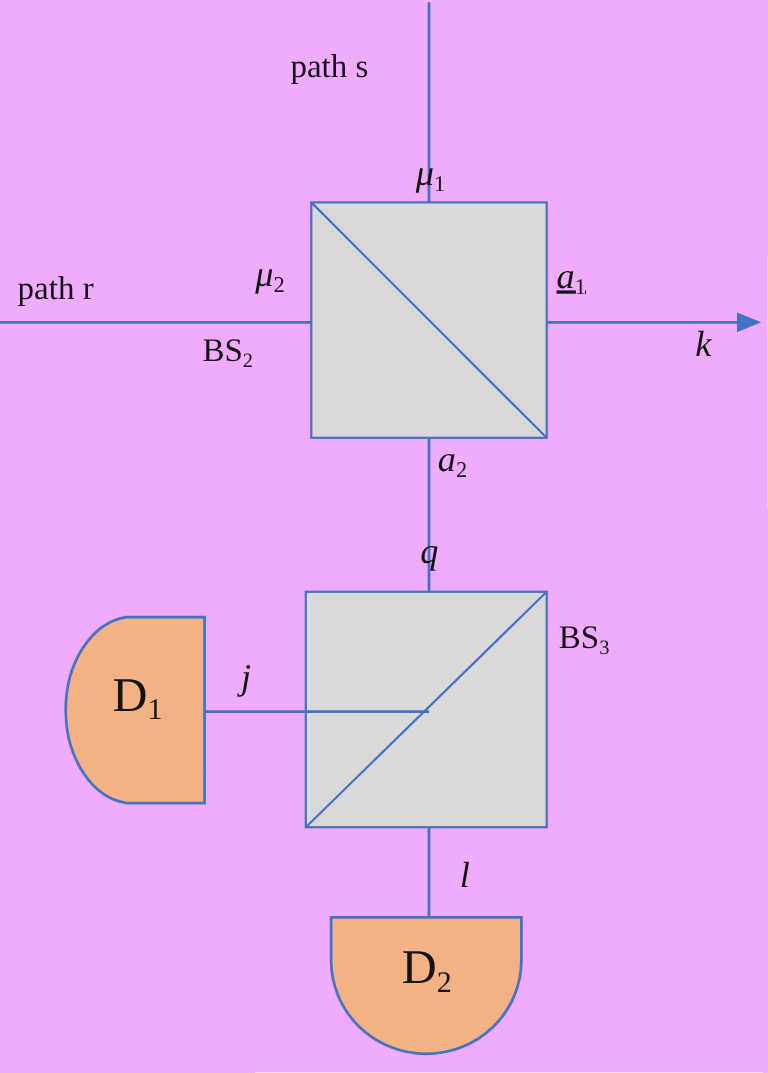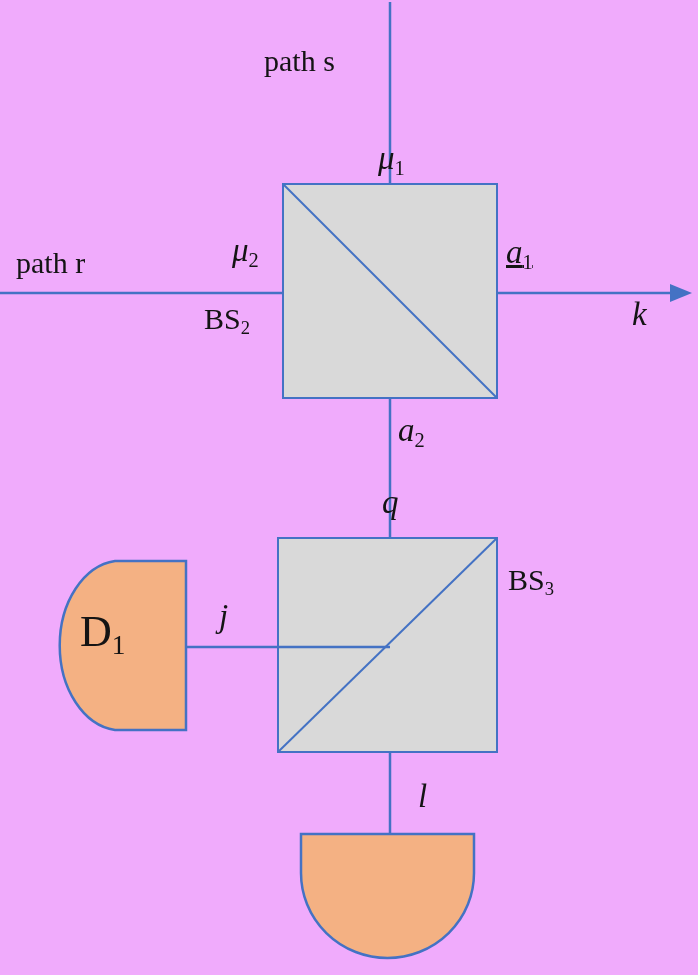--- a/index.html
+++ b/index.html
@@ -33,21 +33,21 @@
   }
   .label .sub {
     font-size: 0.62em;
     vertical-align: -0.28em;
   }
   .label.mode {
     font-size: 33px;
   }
   .label.detector {
     font-size: 44px;
-    text-align: left;
+    text-align: center;
   }
 </style>
 </head>
 <body>
 
 <div class="canvas">
 
   <svg class="diagram-svg" width="698" height="975" viewBox="0 0 698 975">
 
     <line x1="390" y1="2" x2="390" y2="834" stroke-width="2.5" stroke="#4472C4"></line>
@@ -77,33 +77,33 @@
   </div>
 
   <div class="label mode" style="left:378px; top:128px;margin-top:12px;">
     <span class="it">μ</span><span class="sub">1</span>
   </div>
 
   <div class="label mode" style="left:232px; top:232px;text-align:right;">
     <span class="it">μ</span><span class="sub">2</span>
   </div>
 
-  <div class="label" style="left:204px; top:302px;text-align:center;">
+  <div class="label" style="left:184px; top:302px;text-align:center;">
     <span>BS</span><span class="sub">2</span>
   </div>
 
   <div class="label mode" style="left:506px; top:234px;text-decoration:underline;">
     <span class="it">a</span><span class="sub">1</span>
   </div>
 
   <div class="label mode" style="left:632px; top:296px;">
     <span class="it">k</span>
   </div>
 
-  <div class="label mode" style="left:398px; top:400px;margin-top:12px;">
+  <div class="label mode" style="left:398px; top:400px;">
     <span class="it">a</span><span class="sub">2</span>
   </div>
 
   <div class="label mode" style="left:382px; top:484px;">
     <span class="it">q</span>
   </div>
 
   <div class="label" style="left:508px; top:563px;">
     <span>BS</span><span class="sub">3</span>
   </div>
@@ -113,14 +113,17 @@
   </div>
 
   <div class="label detector" style="left:80px; top:608px; width:90px;">
     <span>D</span><span class="sub">1</span>
   </div>
 
   <div class="label mode" style="left:418px; top:778px;">
     <span class="it">l</span>
   </div>
 
+  <div class="label detector" style="left:342px; top:856px; width:92px;">
+    <span>D</span><span class="sub">2</span>
+  </div>
 
 </div>
 
 </body></html>

